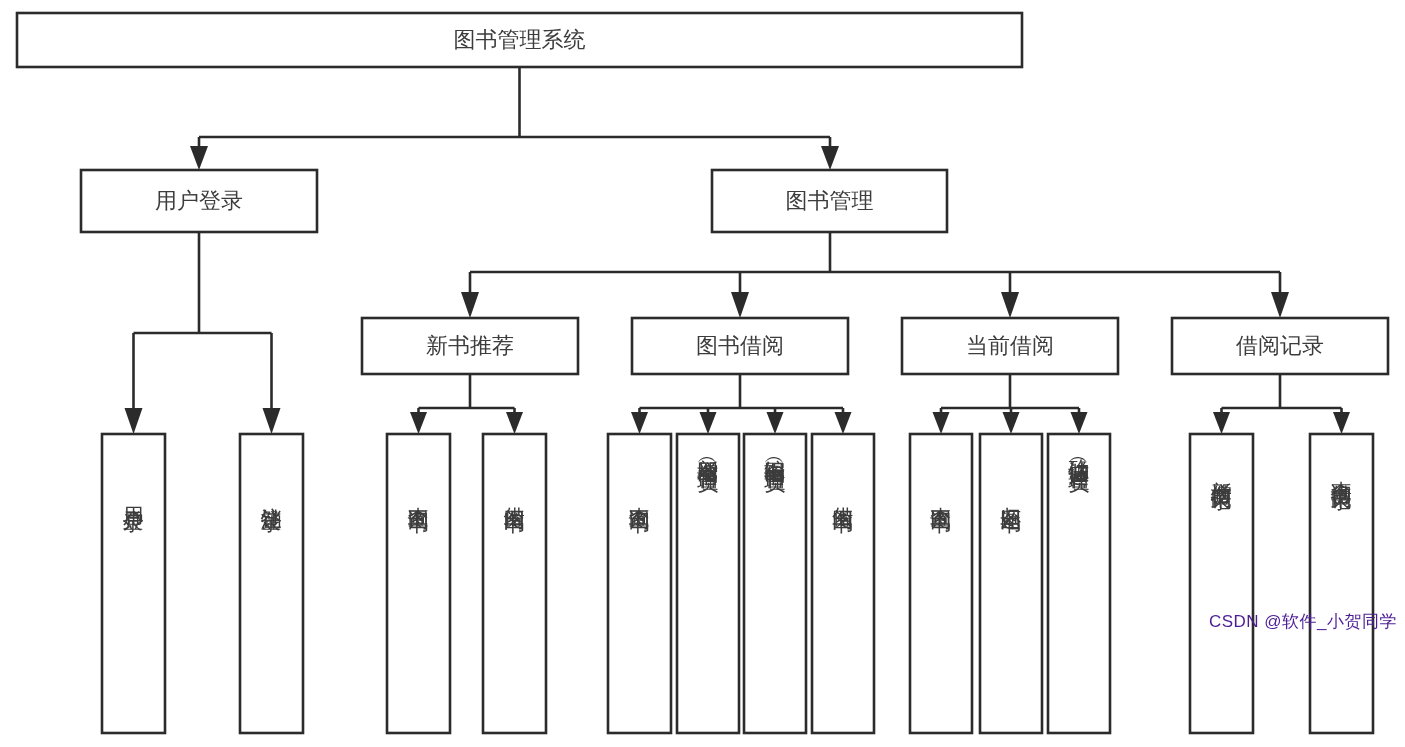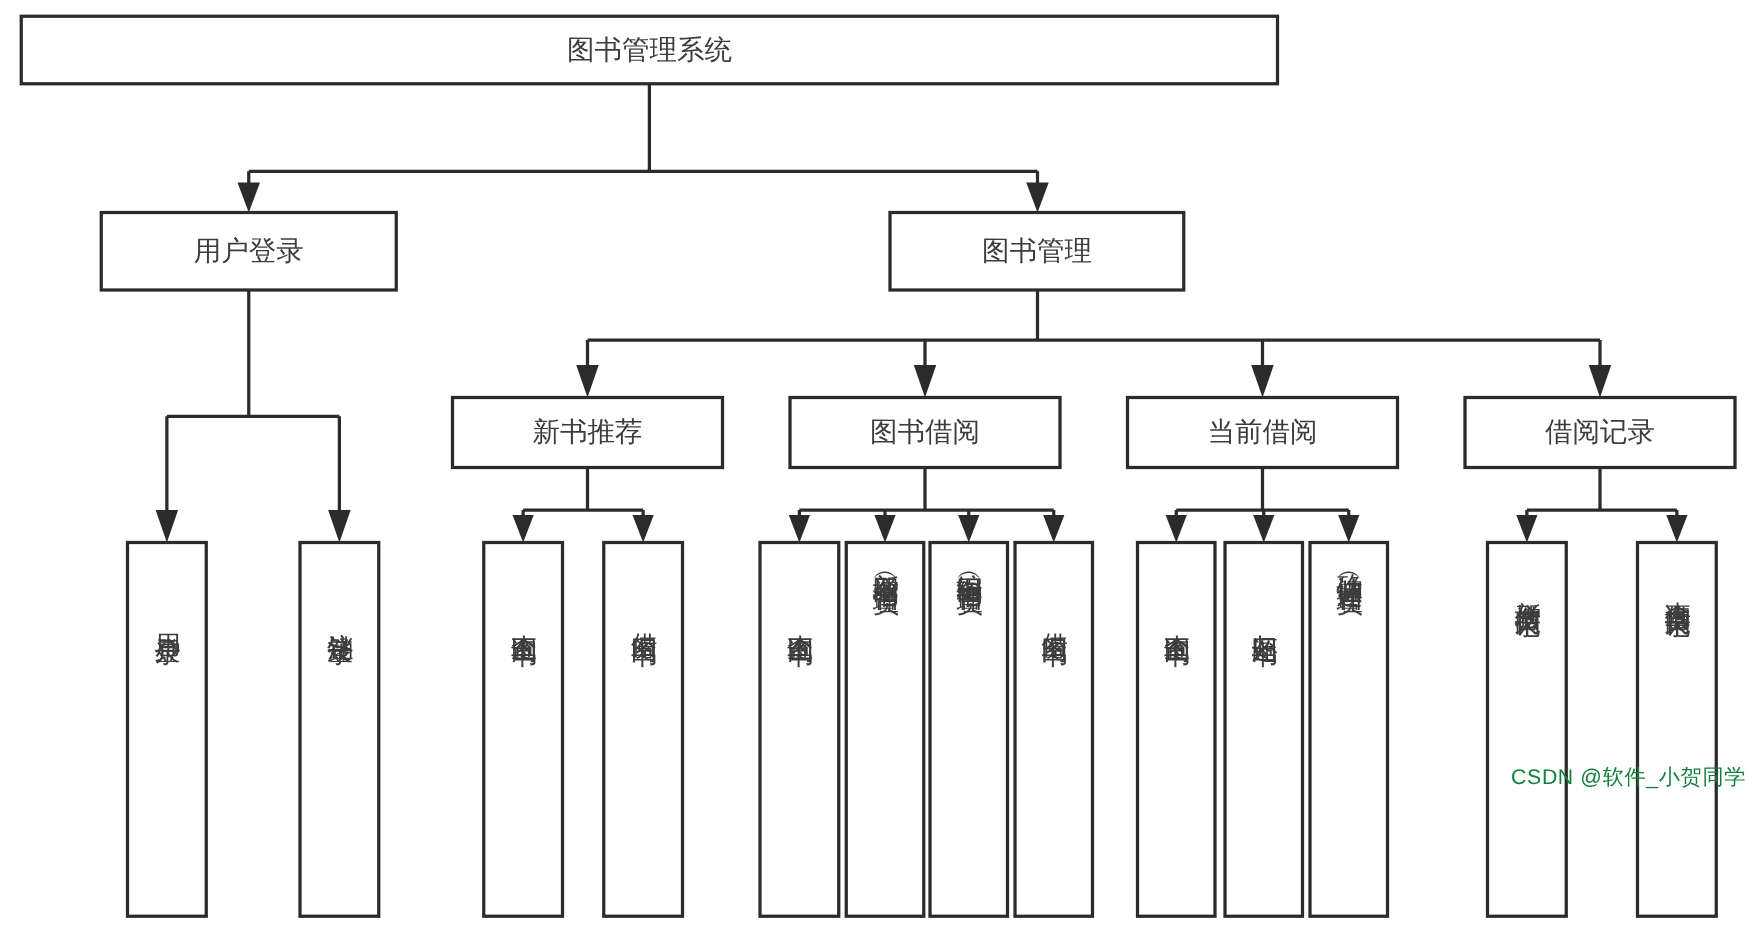--- a/index.html
+++ b/index.html
@@ -66,21 +66,21 @@
     letter-spacing: 2px;
     color: #3c3c3c;
     white-space: nowrap;
   }
   .watermark {
     position: absolute;
     right: 8px;
     bottom: 4px;
     font-family: "Liberation Sans", "DejaVu Sans", sans-serif;
     font-size: 17px;
-    color: #15803d;
+    color: #4c1d95;
     white-space: nowrap;
     letter-spacing: 0.5px;
   }
 </style>
 </head>
 <body>
 
 <div id="diagram-root">
 
   <svg id="flowchart" viewBox="0 0 1405 747">

